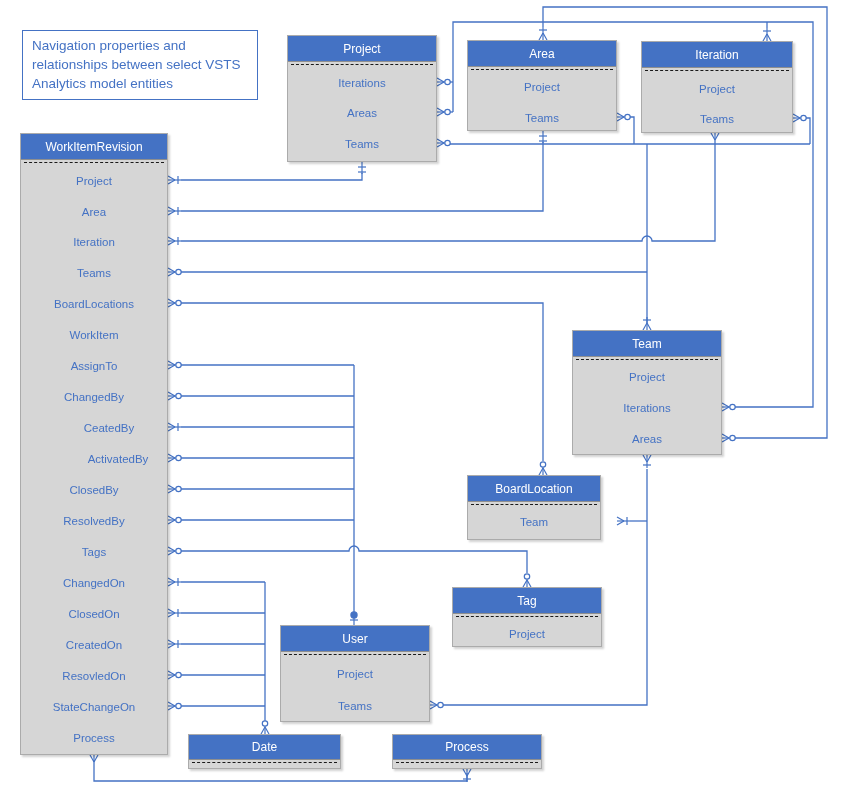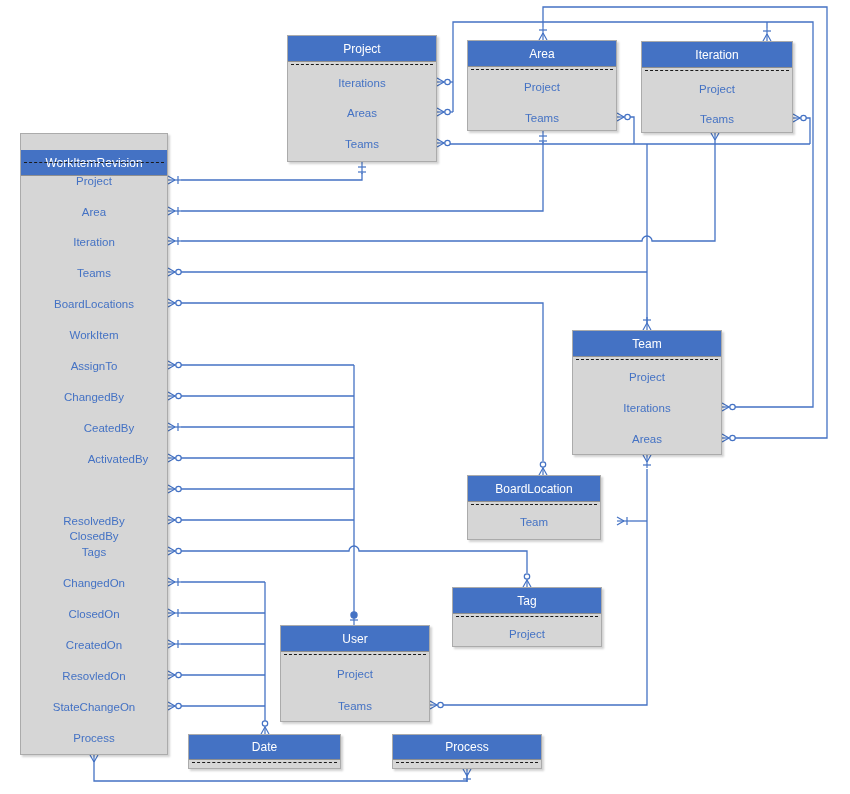--- a/index.html
+++ b/index.html
@@ -325,34 +325,35 @@
         <line x1="463" y1="769" x2="467" y2="776"></line>
         <line x1="471" y1="779" x2="463" y2="779"></line>
         <line x1="467" y1="776" x2="467" y2="782"></line>
       </g>
       <g stroke="#4472C4" stroke-width="1.2" fill="none">
         <line x1="366" y1="167" x2="358" y2="167"></line>
         <line x1="366" y1="172" x2="358" y2="172"></line>
         <line x1="362" y1="162" x2="362" y2="174"></line>
       </g>
     </svg>
+  <div class="title-box" id="title-box" style="left: 22px; top: 30px; width: 236px; height: 70px;">Navigation properties and relationships between select VSTS Analytics model entities</div>
 <div class="entity" style="left: 20px; top: 133px; width: 148px; height: 622px;">
-      <div class="entity-header" style="height: 25px; margin-top: 16px;">WorkItemRevision</div>
+      <div class="entity-header" style="height: 25px;">WorkItemRevision</div>
       <div class="entity-sep" style="top: 28px;"></div>
       <div class="entity-field" style="top: 47px;">Project</div>
       <div class="entity-field" style="top: 78px;">Area</div>
       <div class="entity-field" style="top: 108px;">Iteration</div>
       <div class="entity-field" style="top: 139px;">Teams</div>
       <div class="entity-field" style="top: 170px;">BoardLocations</div>
       <div class="entity-field" style="top: 201px;">WorkItem</div>
       <div class="entity-field" style="top: 232px;">AssignTo</div>
       <div class="entity-field" style="top: 263px;">ChangedBy</div>
       <div class="entity-field" style="top: 294px; padding-left: 30px;">CeatedBy</div>
       <div class="entity-field" style="top: 325px; margin-left: 48px;">ActivatedBy</div>
-      <div class="entity-field" style="top: 356px; margin-top: 46px;">ClosedBy</div>
+      <div class="entity-field" style="top: 356px;">ClosedBy</div>
       <div class="entity-field" style="top: 387px;">ResolvedBy</div>
       <div class="entity-field" style="top: 418px;">Tags</div>
       <div class="entity-field" style="top: 449px;">ChangedOn</div>
       <div class="entity-field" style="top: 480px;">ClosedOn</div>
       <div class="entity-field" style="top: 511px;">CreatedOn</div>
       <div class="entity-field" style="top: 542px;">ResovledOn</div>
       <div class="entity-field" style="top: 573px;">StateChangeOn</div>
       <div class="entity-field" style="top: 604px;">Process</div>
     </div>
     <div class="entity" style="left: 287px; top: 35px; width: 150px; height: 127px;">

